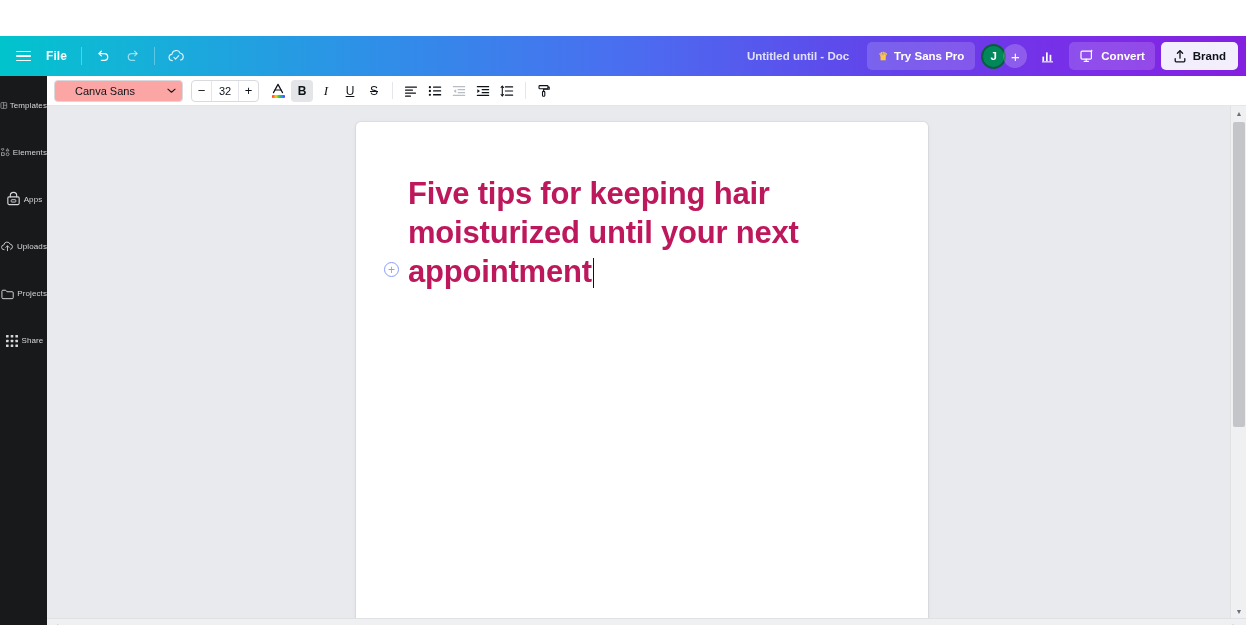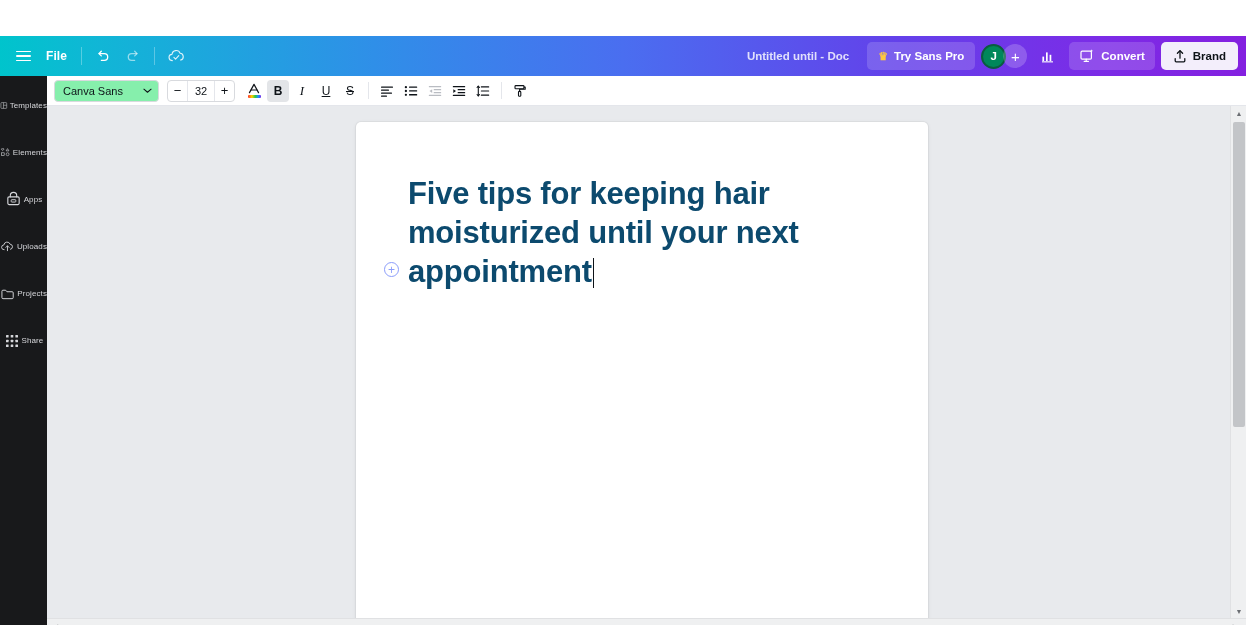--- a/index.html
+++ b/index.html
@@ -95,23 +95,23 @@
   .side-item svg { display: block; }
 
   
   .fmtbar {
     position: absolute; top: 40px; left: 47px; width: 1199px; height: 30px;
     background: #ffffff; border-bottom: 1px solid #e4e6eb;
     display: flex; align-items: center; padding-left: 7px; gap: 2px;
   }
   .font-select {
     display: flex; align-items: center; justify-content: space-between;
-    width: 105px; height: 22px; border: 1px solid #d8dade; border-radius: 4px;
-    padding: 0 6px 0 8px; font-size: 11px; color: #0e1318; cursor: pointer;
-    background: #86efac;
+    width: 129px; height: 22px; border: 1px solid #d8dade; border-radius: 4px;
+    padding: 0 6px 0 20px; font-size: 11px; color: #0e1318; cursor: pointer;
+    background: #fca5a5;
   }
   .size-stepper {
     display: flex; align-items: center; height: 22px;
     border: 1px solid #d8dade; border-radius: 4px; margin-left: 6px;
     overflow: hidden; background: #fff;
   }
   .size-stepper .sbtn {
     width: 19px; height: 20px; display: flex; align-items: center;
     justify-content: center; font-size: 13px; color: #0e1318; cursor: pointer;
     user-select: none;
@@ -144,21 +144,21 @@
     background: #e8eaed; overflow: hidden;
   }
   .page {
     position: absolute; left: 309px; top: 16px; width: 572px; height: 600px;
     background: #ffffff; border-radius: 5px;
     box-shadow: 0 0 0 1px rgba(14,19,24,0.04), 0 1px 4px rgba(14,19,24,0.08);
   }
   .doc-heading {
     position: absolute; left: 52px; top: 52px; width: 400px;
     font-size: 31px; line-height: 39px; font-weight: 700;
-    color: #0c4a6e; letter-spacing: -0.2px;
+    color: #be185d; letter-spacing: -0.2px;
   }
   .caret {
     display: inline-block; width: 1.5px; height: 30px; background: #0e1318;
     vertical-align: -6px; margin-left: 1px;
   }
   .plus-handle {
     position: absolute; left: 337px; top: 156px; width: 15px; height: 15px;
     border: 1.3px solid #8b9dfb; border-radius: 50%; color: #8b9dfb;
     display: flex; align-items: center; justify-content: center;
     font-size: 12px; line-height: 1; cursor: pointer; background: #fff;

